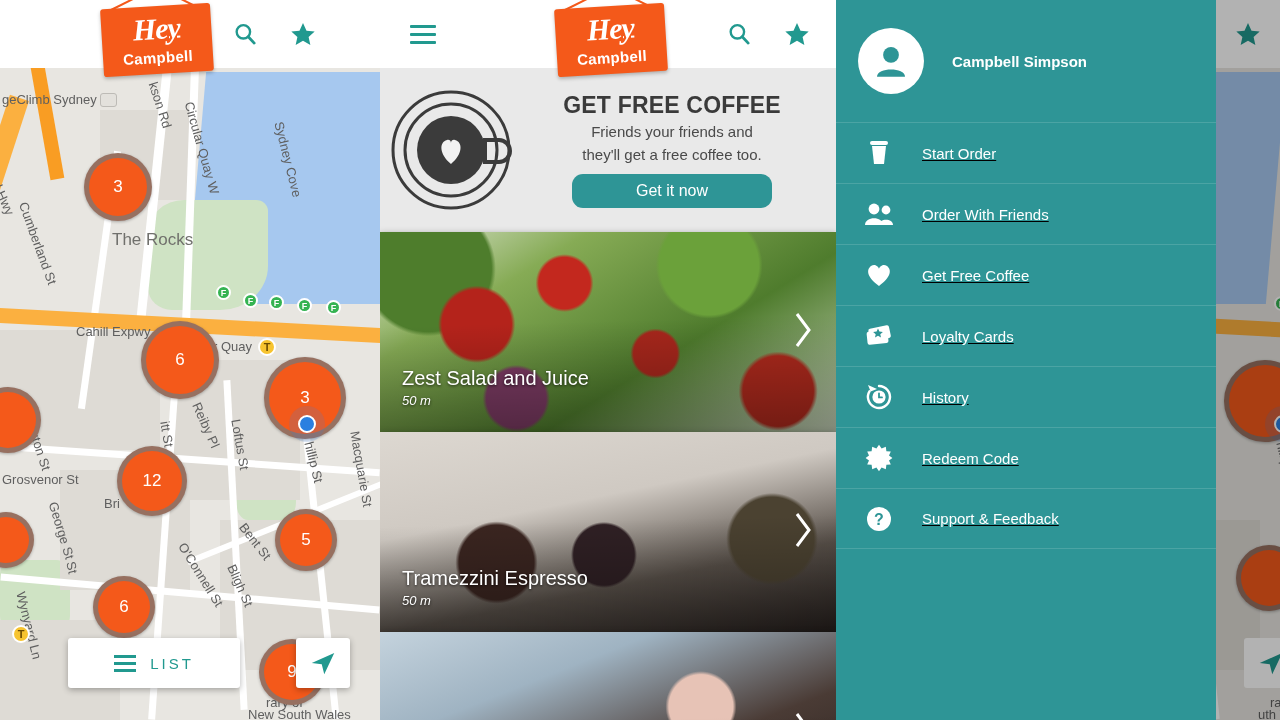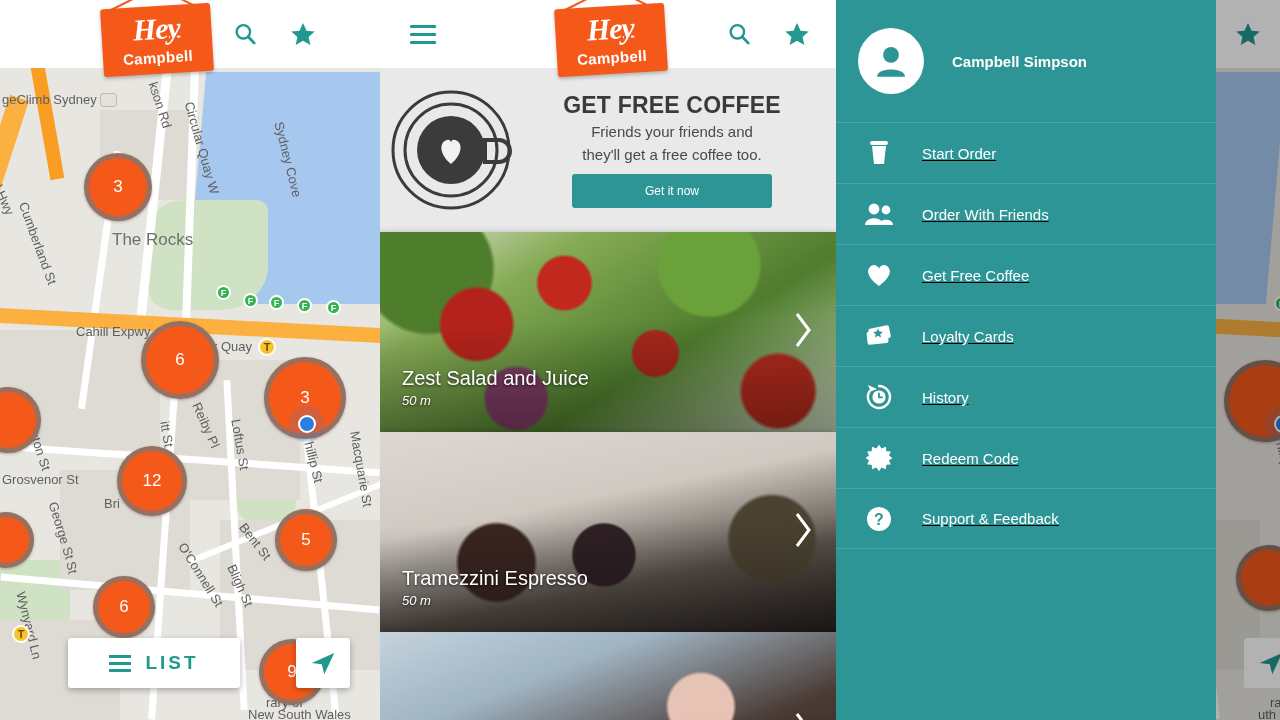--- a/index.html
+++ b/index.html
@@ -103,21 +103,21 @@
     position:absolute; width:18px; height:18px; border-radius:50%;
     background:#2a7fe0; border:2px solid #fff; box-shadow:0 0 0 9px rgba(60,130,220,.18);
   }
   .pill-btn {
     position: absolute; background:#fff; border-radius:3px;
     box-shadow: 0 2px 6px rgba(0,0,0,.3);
     display:flex; align-items:center; justify-content:center;
     cursor: pointer; z-index: 20;
   }
   .pill-label {
-    font-size: 19px; font-weight: bold; letter-spacing: 3px; color:#21998f;
+    font-size: 15px; font-weight: normal; letter-spacing: 3px; color:#21998f;
     margin-left: 14px;
   }
   .list-icon { display:flex; flex-direction:column; gap:4px; width:22px; }
   .list-icon i { display:block; height:3px; background:#21998f; }
   .list-icon i:nth-child(odd){ width:22px; }
   .list-icon i:nth-child(even){ width:22px; }
   .fab-nav {
     position:absolute; background:#fff; border-radius:3px;
     box-shadow: 0 2px 6px rgba(0,0,0,.3);
     display:flex; align-items:center; justify-content:center; cursor:pointer; z-index:21;
@@ -128,21 +128,21 @@
     position:absolute; top:68px; left:0; right:0; height:164px;
     background:#e9e9e9;
     display:flex; align-items:center;
   }
   .promo-cup { width:150px; display:flex; align-items:center; justify-content:center; }
   .promo-text { flex:1; padding-right: 22px; text-align:center; }
   .promo-title { font-size:23px; font-weight:bold; color:#3a3a3a; letter-spacing:.2px; }
   .promo-sub { font-size:15px; color:#4a4a4a; line-height:1.28; margin-top:3px; }
   .promo-btn {
     margin: 10px auto 0; width:200px; height:34px; background:#2e9596;
-    color:#fff; font-size:12px; border-radius:3px;
+    color:#fff; font-size:16px; border-radius:11px;
     display:flex; align-items:center; justify-content:center; cursor:pointer;
   }
 
   .card {
     position:absolute; left:0; width:456px; height:200px; overflow:hidden;
     box-shadow: 0 2px 7px rgba(0,0,0,.35);
     cursor: pointer;
   }
   .card-inner { position:absolute; inset:-14px -6px; transform: rotate(-1.6deg); overflow:hidden; }
   .card-photo { position:absolute; inset:0; }

